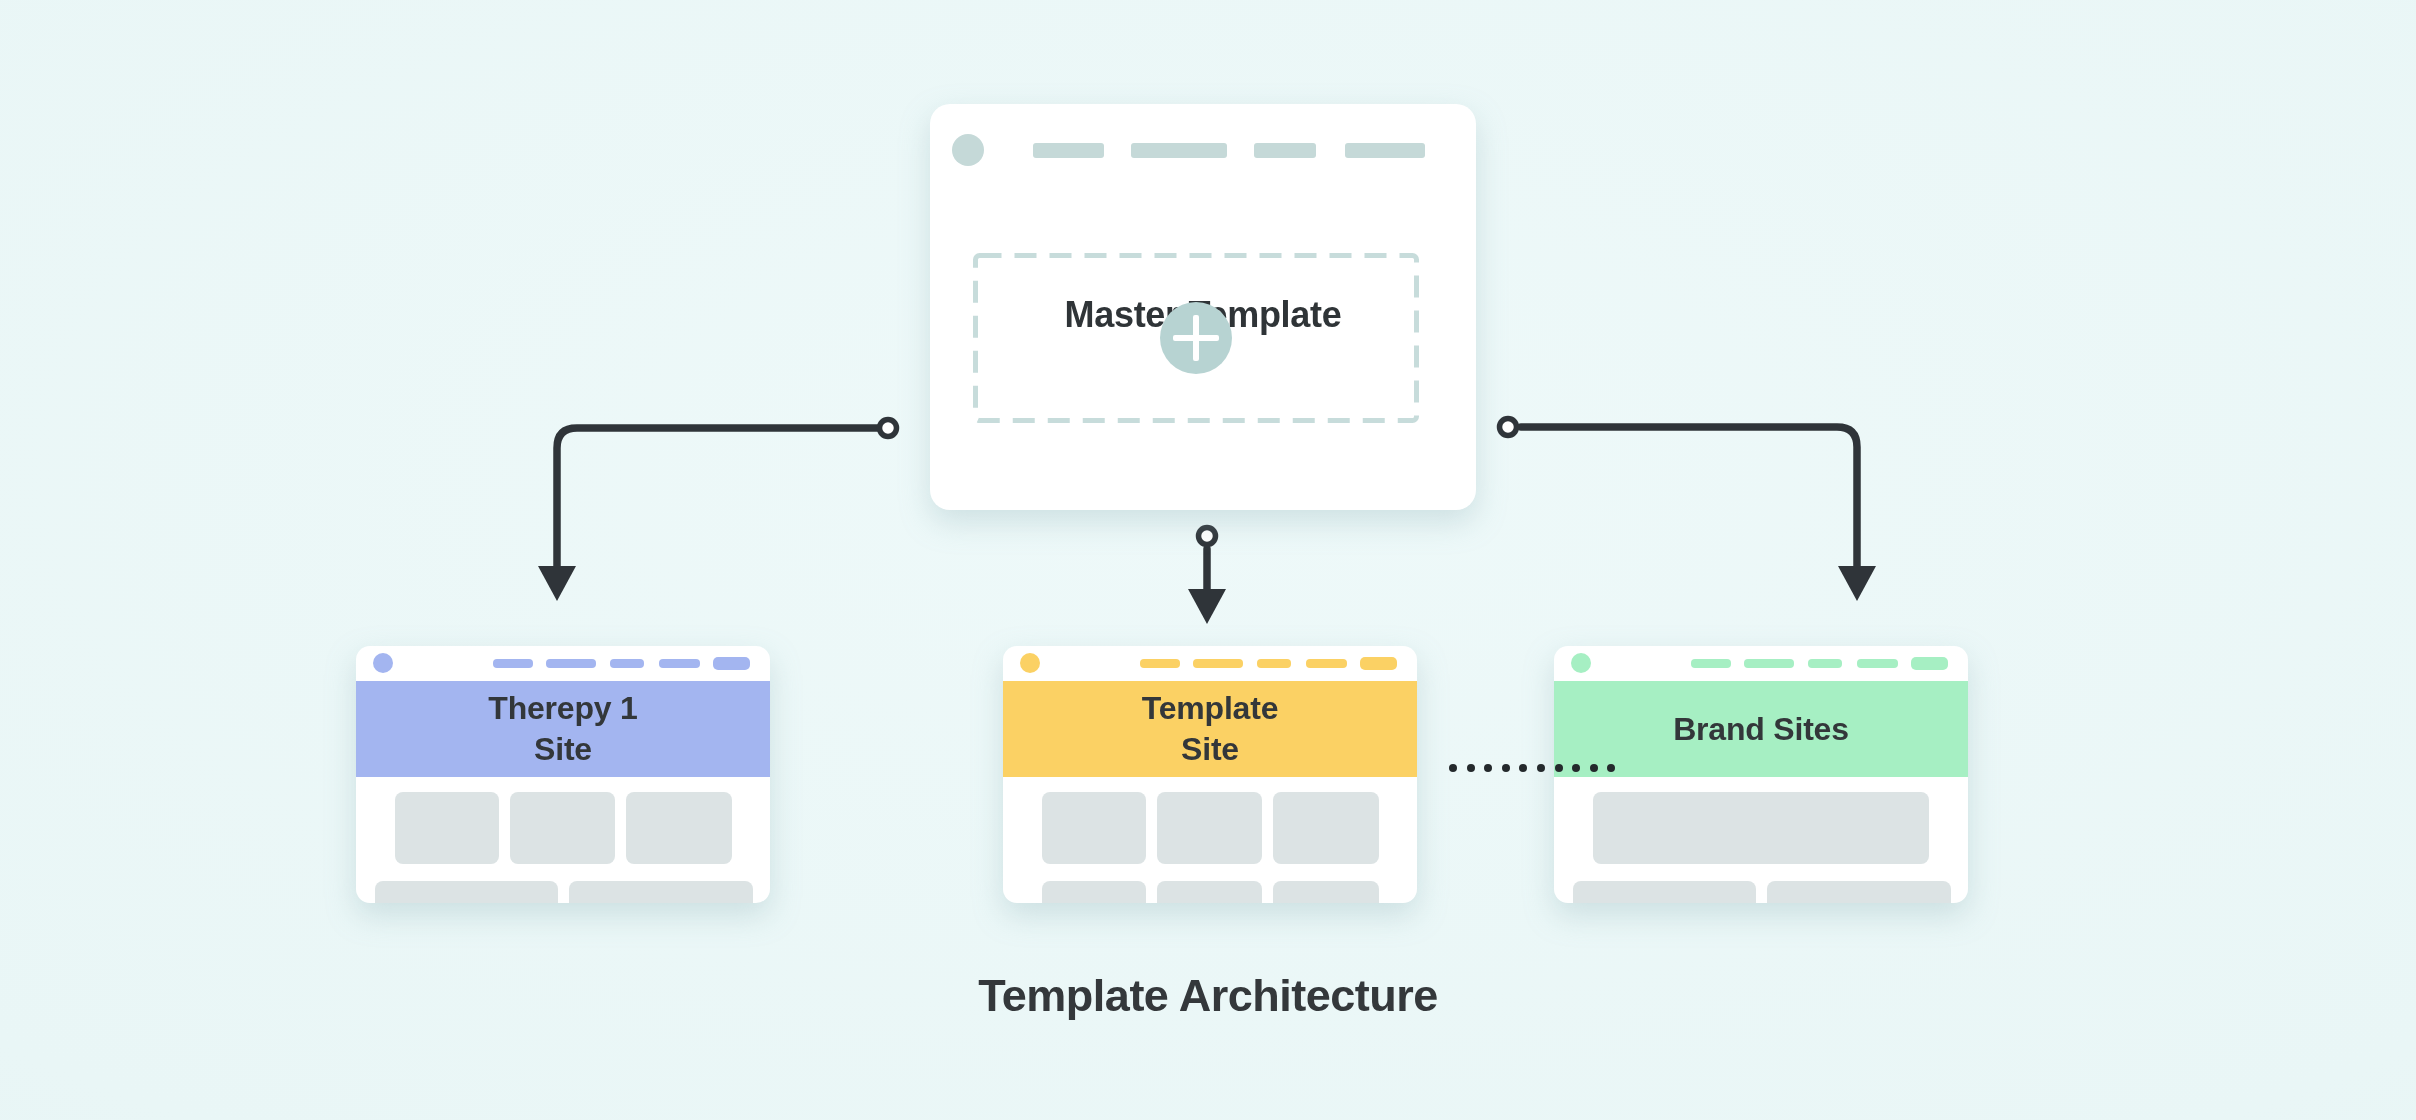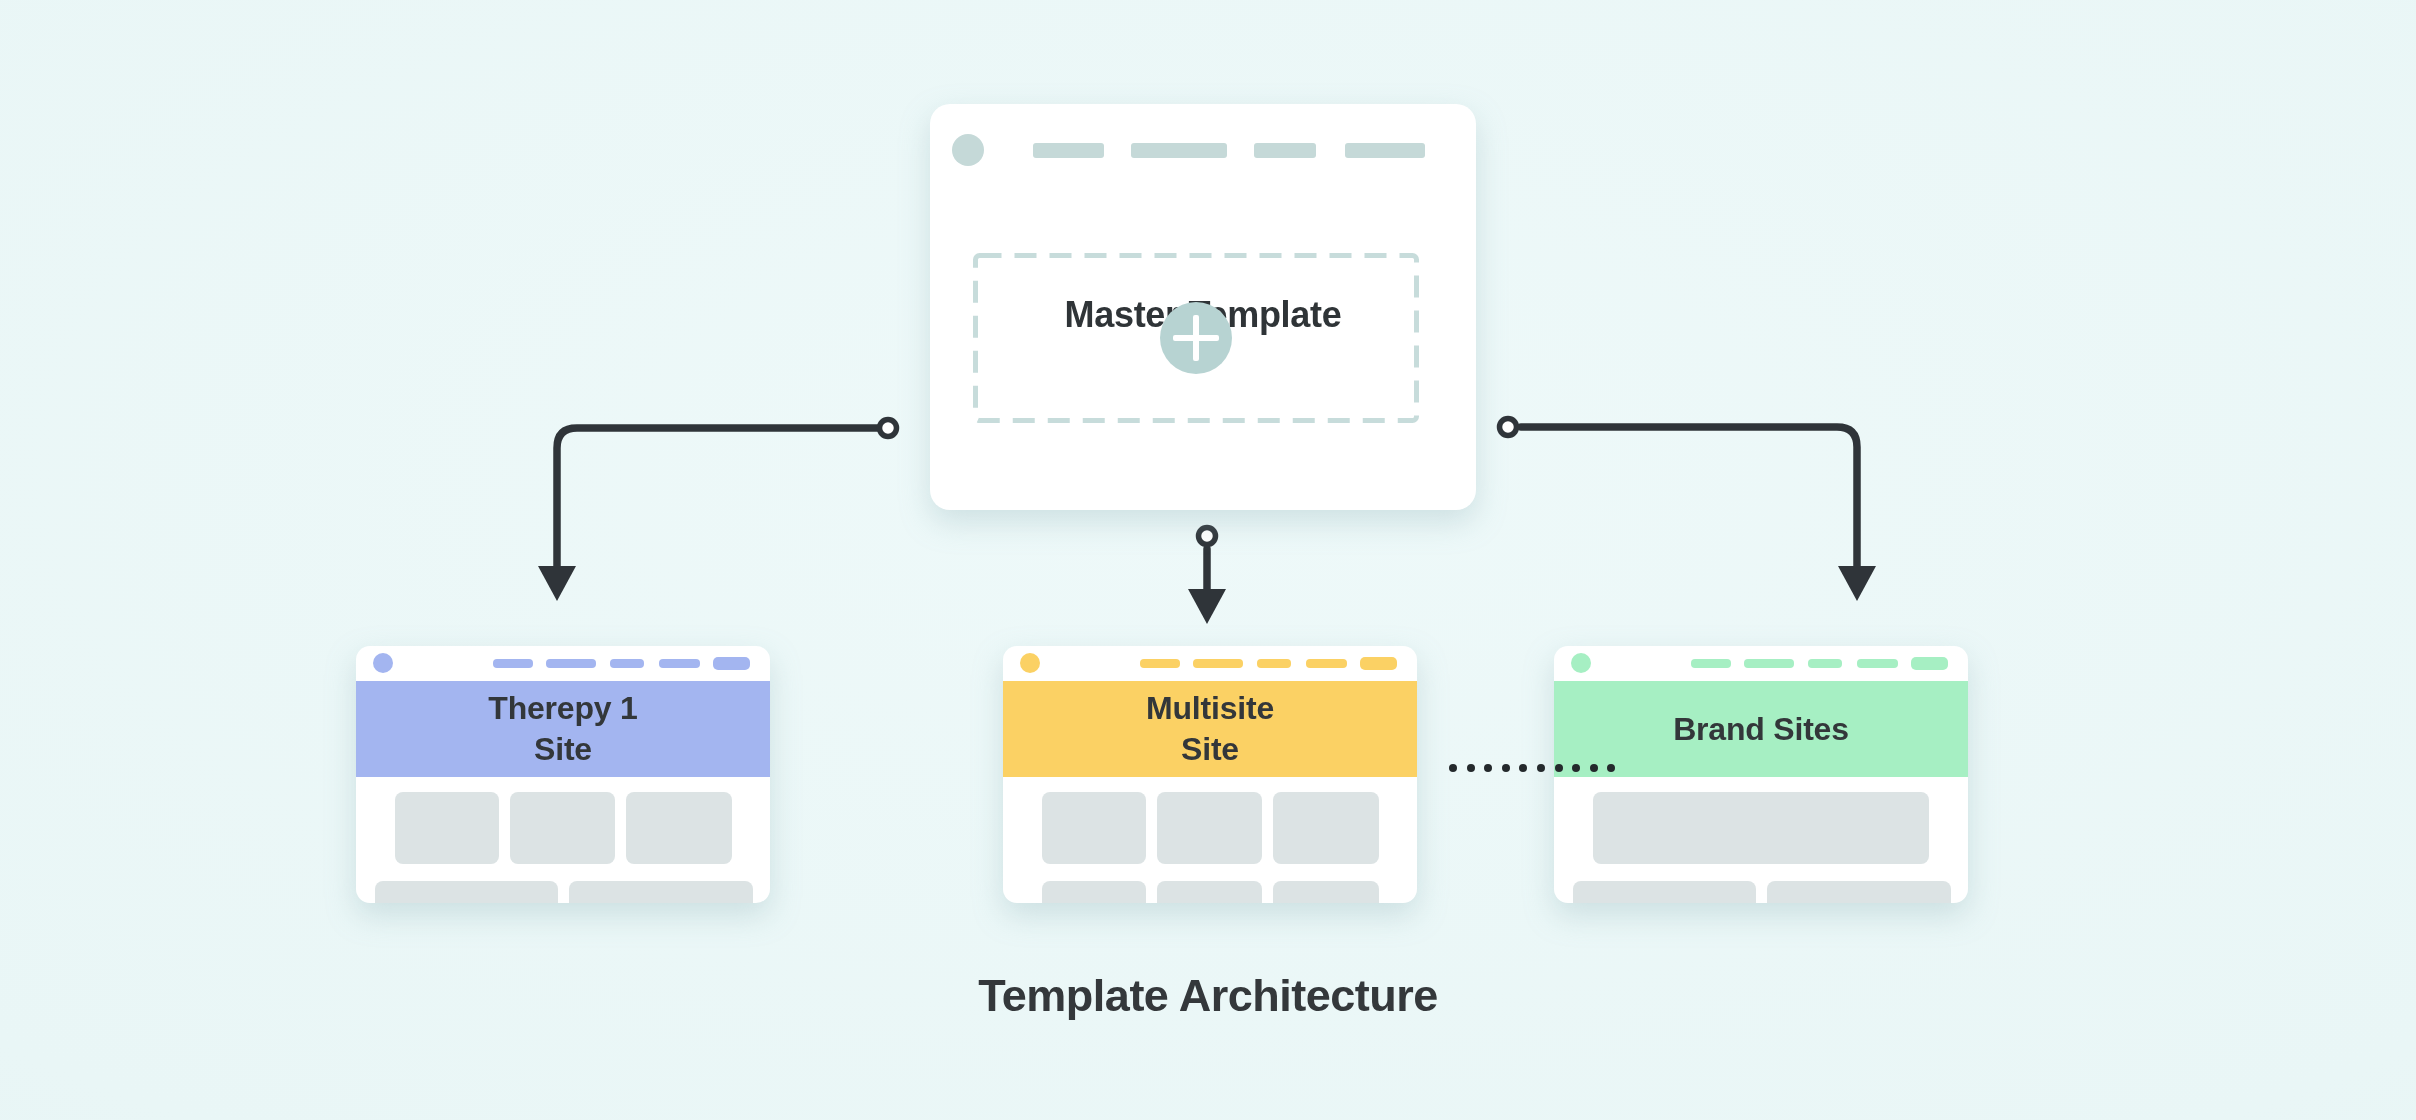--- a/index.html
+++ b/index.html
@@ -152,21 +152,21 @@
 
   <div class="card site site-1">
     <span class="s-dot" style="background-color: rgb(251, 209, 100);"></span>
     <span class="s-dash sd1" style="background-color: rgb(251, 209, 100);"></span>
     <span class="s-dash sd2" style="background-color: rgb(251, 209, 100);"></span>
     <span class="s-dash sd3" style="background-color: rgb(251, 209, 100);"></span>
     <span class="s-dash sd4" style="background-color: rgb(251, 209, 100);"></span>
     <span class="s-dash sd5" style="background-color: rgb(251, 209, 100);"></span>
 
     <div class="banner" style="background-color: rgb(251, 209, 100);">
-      <span>Multisite</span>
+      <span>Template</span>
       <span>Site</span>
     </div>
 
     <span class="blk r1 c1" style="background-color: rgb(220, 227, 228);"></span>
     <span class="blk r1 c2" style="background-color: rgb(220, 227, 228);"></span>
     <span class="blk r1 c3" style="background-color: rgb(220, 227, 228);"></span>
     <span class="blk r2 c1" style="background-color: rgb(220, 227, 228);"></span>
     <span class="blk r2 c2" style="background-color: rgb(220, 227, 228);"></span>
     <span class="blk r2 c3" style="background-color: rgb(220, 227, 228);"></span>
   </div>

